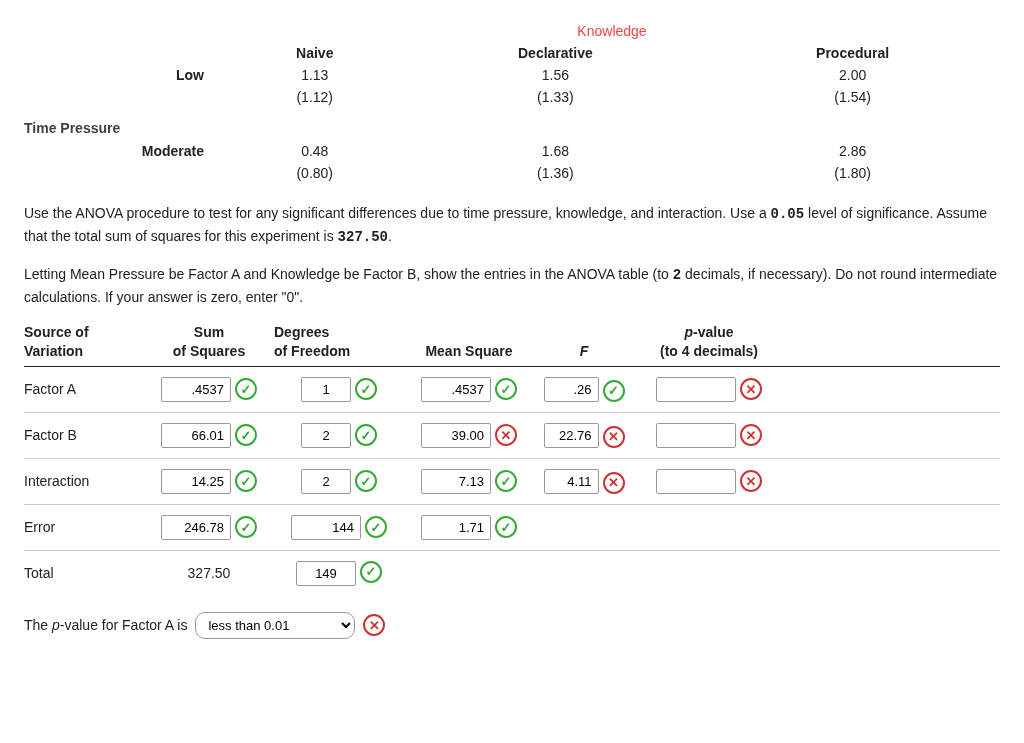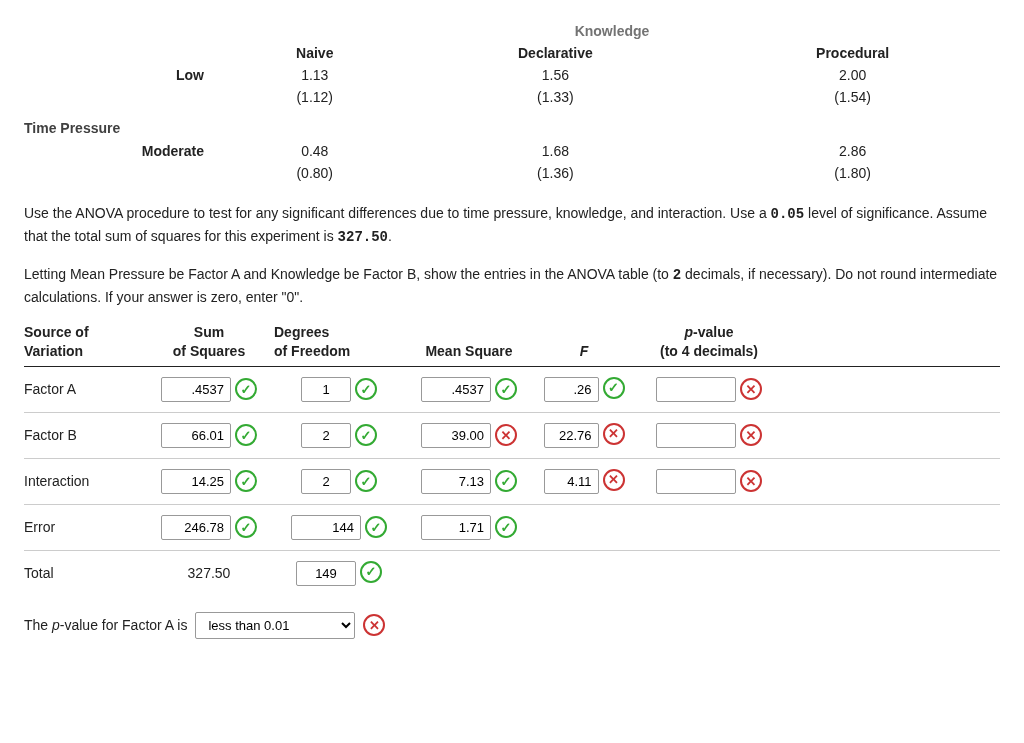--- a/index.html
+++ b/index.html
@@ -32,22 +32,22 @@
       text-align: left;
       color: #404040;
       font-weight: bold;
       padding-left: 0;
     }
     .top-table .col-header {
       font-weight: bold;
       text-align: center;
     }
     .knowledge-header {
-      color: #737373;
-      font-weight: bold;
+      color: #ef4444;
+      font-weight: normal;
       text-align: center;
     }
 
     
     .para {
       margin-bottom: 14px;
       line-height: 1.6;
     }
     code {
       font-family: 'Courier New', monospace;
@@ -81,21 +81,21 @@
     .anova-data-row {
       display: flex;
       align-items: center;
       padding: 10px 0;
       border-bottom: 1px solid #ccc;
     }
     .anova-data-row .col-source { width: 120px; flex-shrink: 0; font-size: 14px; }
     .anova-data-row .col-sum { width: 130px; flex-shrink: 0; text-align: center; display: flex; align-items: center; justify-content: center; gap: 4px; }
     .anova-data-row .col-df { width: 130px; flex-shrink: 0; text-align: center; display: flex; align-items: center; justify-content: center; gap: 4px; }
     .anova-data-row .col-ms { width: 130px; flex-shrink: 0; text-align: center; display: flex; align-items: center; justify-content: center; gap: 4px; }
-    .anova-data-row .col-f { width: 100px; flex-shrink: 0; text-align: center; display: flex; align-items: flex-start; justify-content: center; gap: 4px; }
+    .anova-data-row .col-f { width: 100px; flex-shrink: 0; text-align: center; display: flex; align-items: flex-end; justify-content: center; gap: 4px; }
     .anova-data-row .col-pval { width: 150px; flex-shrink: 0; text-align: center; display: flex; align-items: center; justify-content: center; gap: 4px; }
 
     .input-field {
       border: 1px solid #999;
       padding: 4px 6px;
       font-size: 13px;
       width: 70px;
       text-align: right;
       background: #fff;
       border-radius: 2px;
@@ -149,21 +149,21 @@
       margin-top: 16px;
       display: flex;
       align-items: center;
       gap: 8px;
       font-size: 14px;
     }
     .pvalue-select {
       padding: 4px 8px;
       font-size: 13px;
       border: 1px solid #999;
-      border-radius: 2px;
+      border-radius: 10px;
       background: #fff;
       min-width: 160px;
     }
   </style>
 </head>
 <body>
 
 <table class="top-table">
   <thead>
     <tr>

